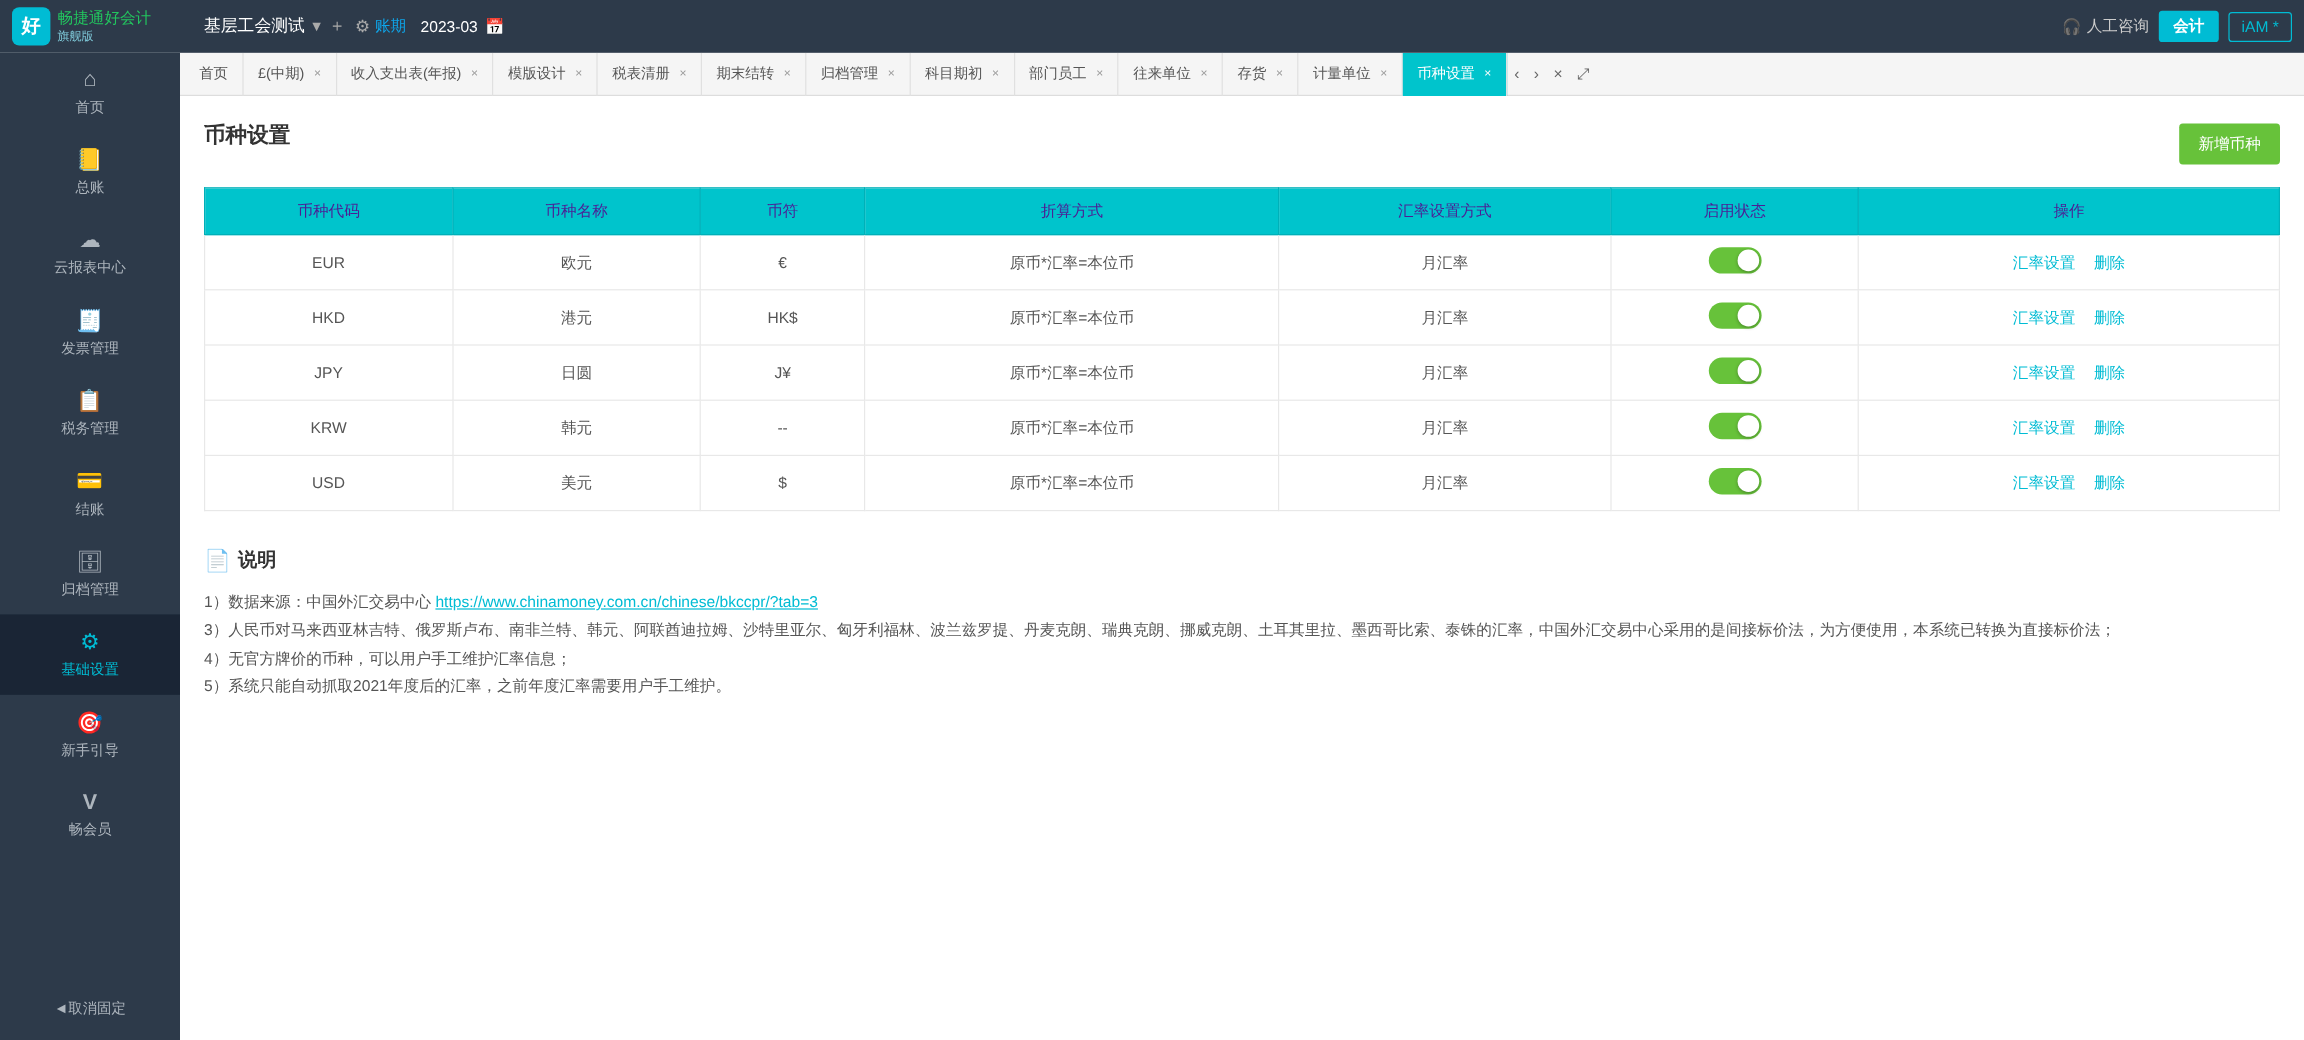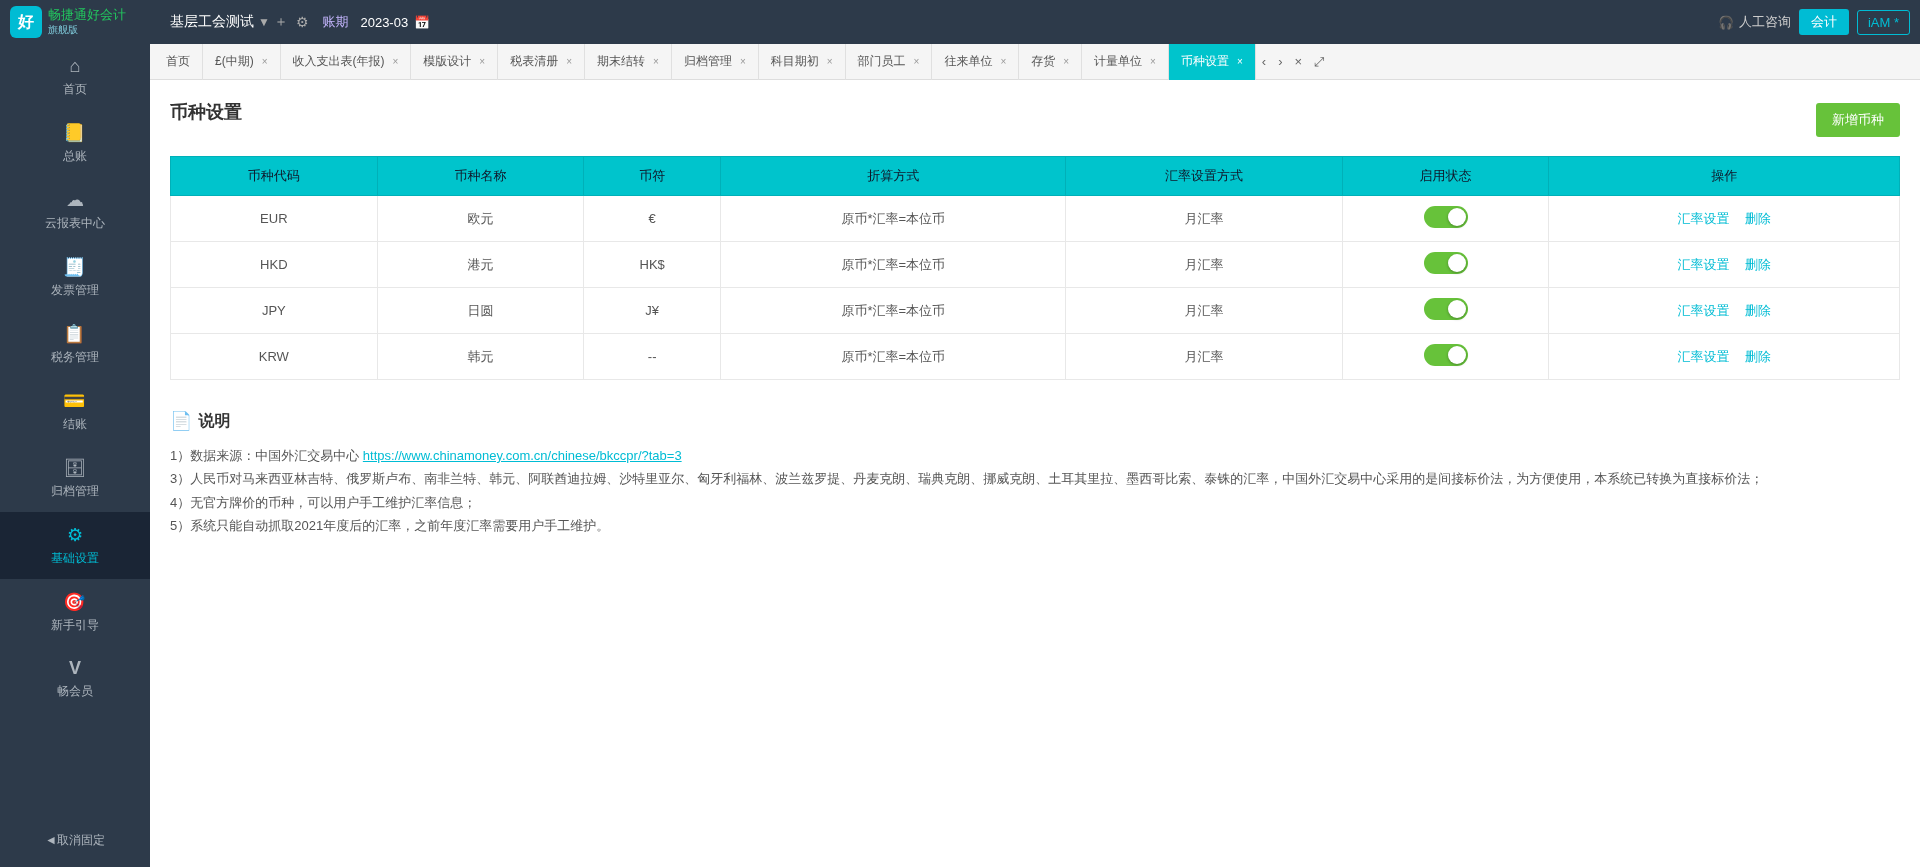--- a/index.html
+++ b/index.html
@@ -14,21 +14,21 @@
     .logo-icon { width: 32px; height: 32px; background: #00bcd4; border-radius: 6px; display: flex; align-items: center; justify-content: center; color: white; font-size: 16px; font-weight: bold; margin-right: 6px; }
     .logo-text { color: #22c55e; font-size: 13px; line-height: 1.2; }
     .logo-sub { color: #7ec8d8; font-size: 10px; font-family: Liberation Serif, serif; }
     .top-bar-center { display: flex; align-items: center; flex: 1; padding-left: 10px; }
     .company-name { color: white; font-size: 14px; }
     .period-label { color: #aaa; font-size: 13px; }
     .period-value { color: white; font-size: 13px; }
     .calendar-icon { color: #00bcd4; cursor: pointer; }
     .top-bar-right { display: flex; align-items: center; gap: 8px; }
     .help-btn { color: #ccc; font-size: 13px; cursor: pointer; display: flex; align-items: center; gap: 4px; }
-    .account-btn { background: #00bcd4; color: white; border: none; padding: 4px 12px; border-radius: 3px; font-size: 13px; cursor: pointer; }
+    .account-btn { background: #00bcd4; color: white; border: none; padding: 4px 12px; border-radius: 3px; font-size: 13px; cursor: pointer; font-weight: bold; }
     .iam-badge { background: transparent; border: 1px solid #00bcd4; color: #00bcd4; padding: 4px 10px; border-radius: 3px; font-size: 13px; }
 
     
     .main-layout { display: flex; flex: 1; overflow: hidden; }
 
     
     .sidebar { width: 150px; background: #2d3a4a; display: flex; flex-direction: column; flex-shrink: 0; }
     .sidebar-item { display: flex; flex-direction: column; align-items: center; padding: 12px 0; cursor: pointer; color: #adb5bd; font-size: 12px; gap: 4px; }
     .sidebar-item.active { background: #1a2535; color: #00bcd4; }
     .sidebar-icon { font-size: 18px; }
@@ -50,21 +50,21 @@
 
     
     .page-content { flex: 1; overflow-y: auto; background: white; padding: 20px; }
 
     
     .page-title { font-size: 18px; font-weight: bold; color: #333; margin-bottom: 16px; }
     .new-btn { background: #67c23a; color: white; border: none; padding: 8px 16px; border-radius: 3px; font-size: 13px; cursor: pointer; }
 
     
     .data-table { width: 100%; border-collapse: collapse; }
-    .data-table thead tr { background: #00c4cc; color: #0f172a; }
+    .data-table thead tr { background: #00c4cc; color: #4c1d95; }
     .data-table thead th { padding: 10px 12px; text-align: center; font-weight: normal; font-size: 13px; border: 1px solid #00b0b8; }
     .data-table tbody tr { border-bottom: 1px solid #e8e8e8; }
     .data-table tbody td { padding: 10px 12px; text-align: center; font-size: 13px; border: 1px solid #e8e8e8; color: #555; }
 
     
     .toggle { display: inline-flex; align-items: center; cursor: pointer; }
     .toggle-track { width: 44px; height: 22px; background: #67c23a; border-radius: 11px; position: relative; }
     .toggle-thumb { width: 18px; height: 18px; background: white; border-radius: 50%; position: absolute; top: 2px; right: 2px; box-shadow: 0 1px 3px rgba(0,0,0,0.3); }
 
     
@@ -96,21 +96,21 @@
         <div class="logo-text">畅捷通好会计</div>
         <div class="logo-sub">旗舰版</div>
       </div>
     </div>
 
     <div class="top-bar-center">
       <span class="company-name">基层工会测试</span>
       <span class="dropdown-arrow">▼</span>
       <span class="top-icon">＋</span>
       <span class="top-icon">⚙</span>
-      <span class="period-label" style="margin-left:10px; color:#c4b5fd;text-align:center;">账期</span>
+      <span class="period-label" style="color:#0ea5e9;text-align:center;">账期</span>
       <span class="period-value" style="margin-left:12px;">2023-03</span>
       <span class="calendar-icon" style="margin-left:6px;">📅</span>
     </div>
 
     <div class="top-bar-right">
       <div class="help-btn">
         <span>🎧</span>
         <span>人工咨询</span>
       </div>
       <button class="account-btn">会计</button>
@@ -310,20 +310,38 @@
         <div class="toggle-track">
           <div class="toggle-thumb"></div>
         </div>
       </div>
     </td>
                 <td>
       <a class="action-link">汇率设置</a>
       <a class="action-link">删除</a>
     </td>
               </tr>
+              <tr>
+                <td>USD</td>
+                <td>美元</td>
+                <td>$</td>
+                <td>原币*汇率=本位币</td>
+                <td>月汇率</td>
+                <td>
+      <div class="toggle">
+        <div class="toggle-track">
+          <div class="toggle-thumb"></div>
+        </div>
+      </div>
+    </td>
+                <td>
+      <a class="action-link">汇率设置</a>
+      <a class="action-link">删除</a>
+    </td>
+              </tr>
             </tbody>
         </table>
 
         <div class="notes-section">
           <div class="notes-title">
             <span class="notes-icon">📄</span>
             <span>说明</span>
           </div>
           <ul class="notes-list">
             <li>

